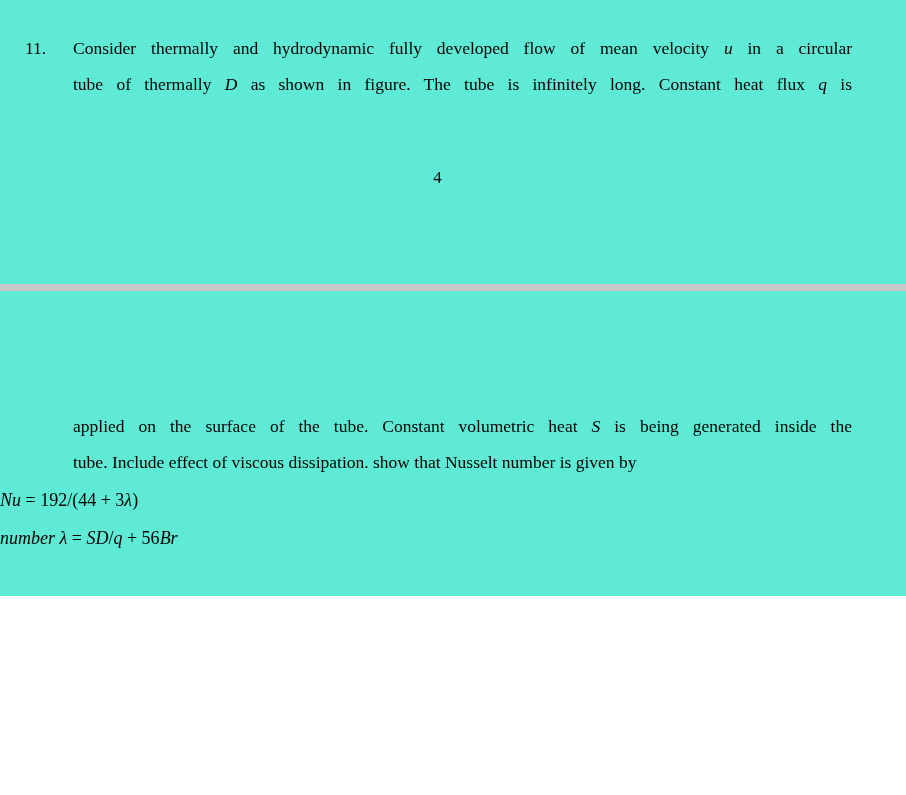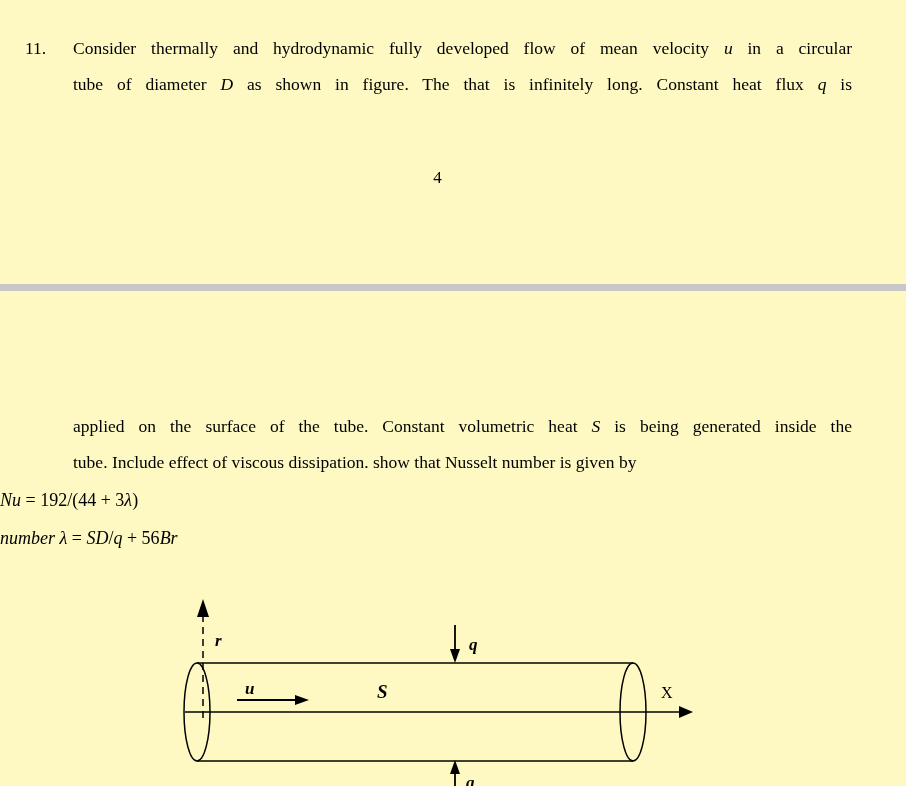--- a/index.html
+++ b/index.html
@@ -1,20 +1,20 @@
 <!DOCTYPE html>
 <html><head>
 <meta charset="utf-8">
 <style>
   html, body { margin: 0; padding: 0; background: #ffffff; }
   .page {
     position: relative;
     width: 906px;
-    height: 786px;
-    background: #fef9c3;
+    height: 596px;
+    background: #5eead4;
     font-family: "Liberation Serif", serif;
     color: #000000;
     overflow: hidden;
   }
   .abs { position: absolute; }
   .textline {
     font-size: 17.5px;
     line-height: 36px;
     white-space: normal;
   }
@@ -48,21 +48,21 @@
 </style>
 </head>
 <body>
 
 <div class="page">
 
   <div class="abs textline" style="left:25px; top:30px; width:46px;">11.</div>
 
   <div class="abs textline pt jl" style="top:30px;"><span>Consider thermally and hydrodynamic fully developed flow of mean velocity </span><span class="it">u</span><span> in a circular</span></div>
 
-  <div class="abs textline pt jl" style="top:66px;"><span>tube of diameter </span><span class="it">D</span><span> as shown in figure. The that is infinitely long. Constant heat flux </span><span class="it">q</span><span> is</span></div>
+  <div class="abs textline pt jl" style="top:66px;"><span>tube of thermally </span><span class="it">D</span><span> as shown in figure. The tube is infinitely long. Constant heat flux </span><span class="it">q</span><span> is</span></div>
 
   <div class="abs pagenum">4</div>
 
   <div class="abs pagegap"></div>
 
   <div class="abs textline pt jl" style="top:408px;"><span>applied on the surface of the tube. Constant volumetric heat </span><span class="it">S</span><span> is being generated inside the</span></div>
 
   <div class="abs textline pt" style="top:444px;"><span>tube. Include effect of viscous dissipation. show that Nusselt number is given by</span></div>
 
   <div class="abs eqwrap">

